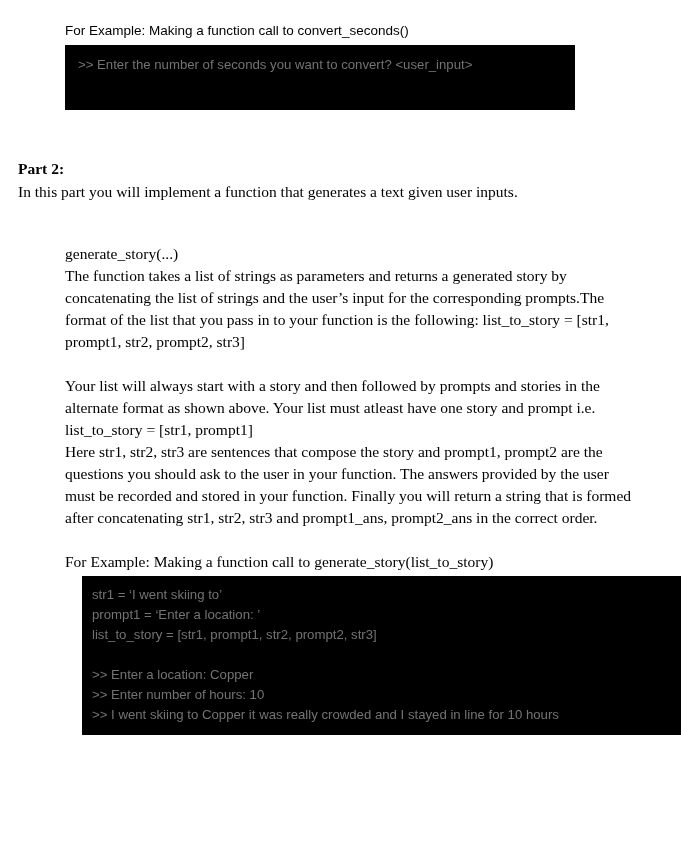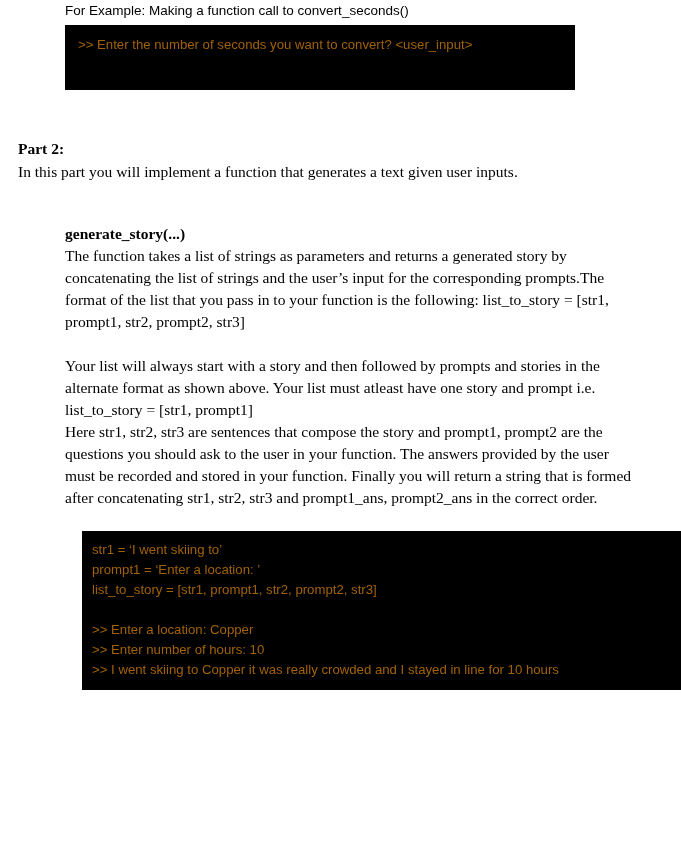--- a/index.html
+++ b/index.html
@@ -8,34 +8,34 @@
     width: 681px;
     height: 868px;
     font-family: "Liberation Serif", serif;
     color: #000000;
     overflow: hidden;
   }
   .page {
     position: relative;
     width: 681px;
     height: 868px;
-    padding-top: 2px;
+    padding-top: 22px;
   }
   .sans { font-family: "Liberation Sans", sans-serif; }
 
   .example1-label {
     margin-left: 65px;
     font-size: 13.5px;
     line-height: 17px;
     margin-bottom: 6px;
   }
 
   .console {
     background: #000000;
-    color: #a16207;
+    color: #737373;
     font-family: "Liberation Sans", sans-serif;
     font-size: 13.2px;
   }
   .console-1 {
     margin-left: 65px;
     width: 510px;
     padding: 9px 13px 34px 13px;
     line-height: 22px;
   }
   .console-1 .console-line { min-height: 22px; }
@@ -52,21 +52,21 @@
     line-height: 22px;
   }
 
   .indent-block {
     margin-left: 65px;
     margin-top: 23px;
     width: 577px;
     font-size: 15.5px;
     line-height: 22px;
   }
-  .fn-heading { font-weight: bold; margin-top: 40px; }
+  .fn-heading { font-weight: normal; margin-top: 40px; }
   .spacer { height: 22px; }
   .example2-label { margin-bottom: 3px; }
 
   .console-2 {
     margin-left: 17px;
     width: 619px;
     padding: 9px 10px 10px 10px;
     line-height: 20px;
   }
   .console-2 .console-line { min-height: 20px; white-space: normal; }
@@ -93,20 +93,21 @@
     <p>The function takes a list of strings as parameters and returns a generated story by concatenating the list of strings and the user’s input for the corresponding prompts.The format of the list that you pass in to your function is the following: list_to_story = [str1, prompt1, str2, prompt2, str3]</p>
 
     <div class="spacer"></div>
 
     <p>Your list will always start with a story and then followed by prompts and stories in the alternate format as shown above. Your list must atleast have one story and prompt  i.e. list_to_story = [str1, prompt1]</p>
 
     <p>Here str1, str2, str3 are sentences that compose the story and prompt1, prompt2 are the questions you should ask to the user in your function. The answers provided by the user must be recorded and stored in your function. Finally you will return a string that is formed after concatenating str1, str2, str3 and prompt1_ans, prompt2_ans in the correct order.</p>
 
     <div class="spacer"></div>
 
+    <div class="example2-label">For Example: Making a function call to generate_story(list_to_story)</div>
 
     <div class="console console-2">
       <div class="console-line">str1 = ‘I went skiing to’</div>
       <div class="console-line">prompt1 = ‘Enter a location: ’</div>
       <div class="console-line">list_to_story = [str1, prompt1, str2, prompt2, str3]</div>
       <div class="console-line"></div>
       <div class="console-line">&gt;&gt; Enter a location: Copper</div>
       <div class="console-line">&gt;&gt; Enter number of hours: 10</div>
       <div class="console-line">&gt;&gt; I went skiing to Copper it was really crowded and I stayed in line for 10 hours</div>
     </div>

